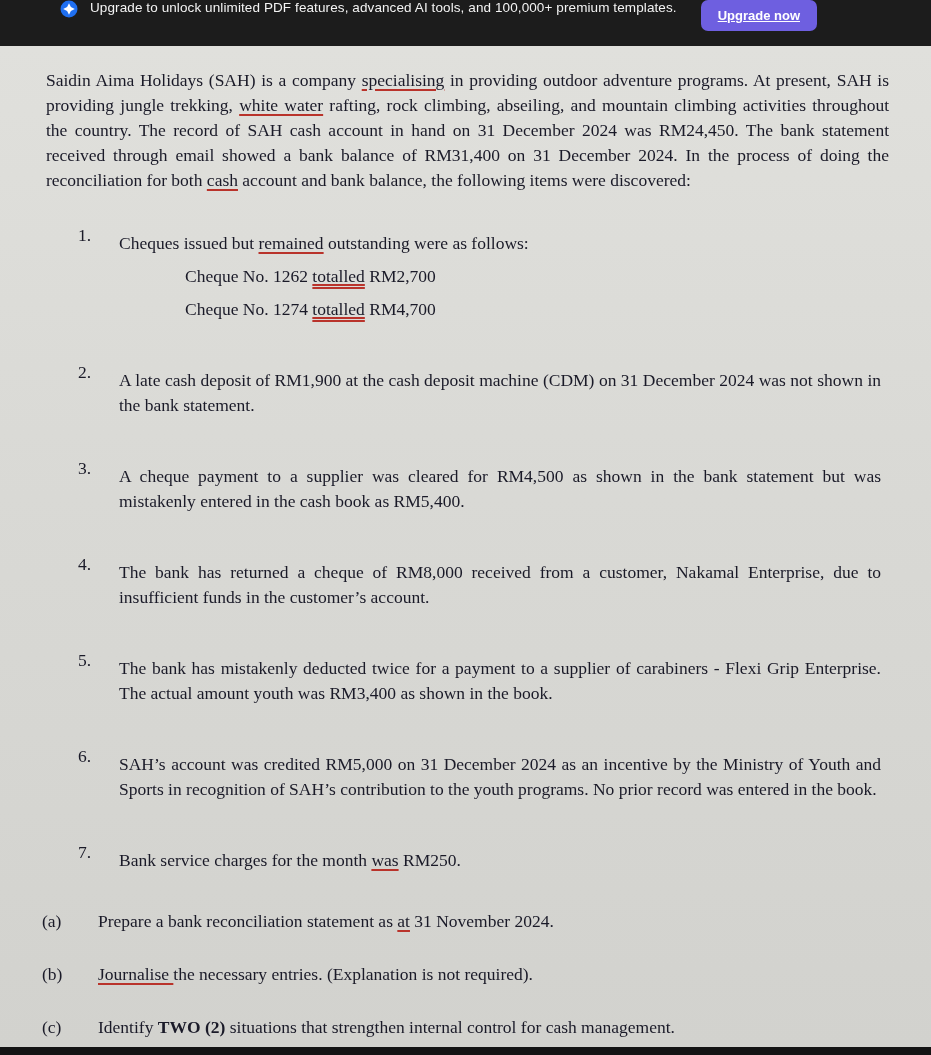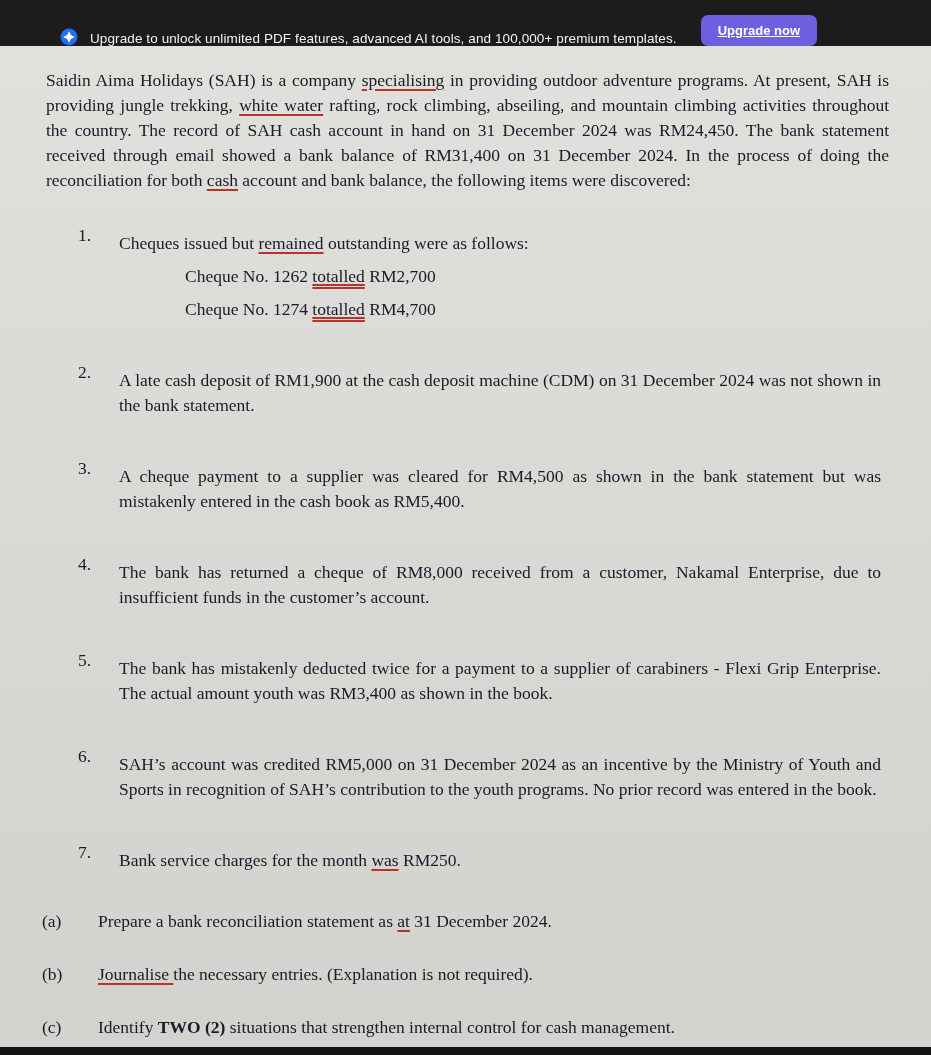--- a/index.html
+++ b/index.html
@@ -12,21 +12,21 @@
     background: #d8d8d4;
     font-family: "Liberation Serif", serif;
     color: #1a1a28;
   }
 
   
   .banner {
     height: 46px;
     background: #1c1c1c;
     display: flex;
-    align-items: flex-end;
+    align-items: flex-start;
     padding-left: 60px;
     font-family: "Liberation Sans", sans-serif;
   }
   .gem { display: flex; align-items: center; margin-right: 12px; }
   .banner-text {
     color: #f3f3f3;
     font-size: 13.5px;
     letter-spacing: 0.1px;
   }
   .upgrade-btn {
@@ -164,21 +164,21 @@
   <div class="item">
     <span class="num">7.</span>
     <div class="itext">
         <p><span>Bank service charges for the month </span><span class="red-u">was</span><span> RM250.</span></p>
       </div>
   </div>
 
 
   <div class="task">
     <span class="label">(a)</span>
-    <p class="tbody"><span>Prepare a bank reconciliation statement as </span><span class="red-u">at</span><span> 31 December 2024.</span></p>
+    <p class="tbody"><span>Prepare a bank reconciliation statement as </span><span class="red-u">at</span><span> 31 November 2024.</span></p>
   </div>
 
   <div class="task">
     <span class="label">(b)</span>
     <p class="tbody"><span class="red-u">Journalise </span><span>the necessary entries. (Explanation is not required).</span></p>
   </div>
 
   <div class="task">
     <span class="label">(c)</span>
     <p class="tbody"><span>Identify </span><span class="bold">TWO (2)</span><span> situations that strengthen internal control for cash management.</span></p>

